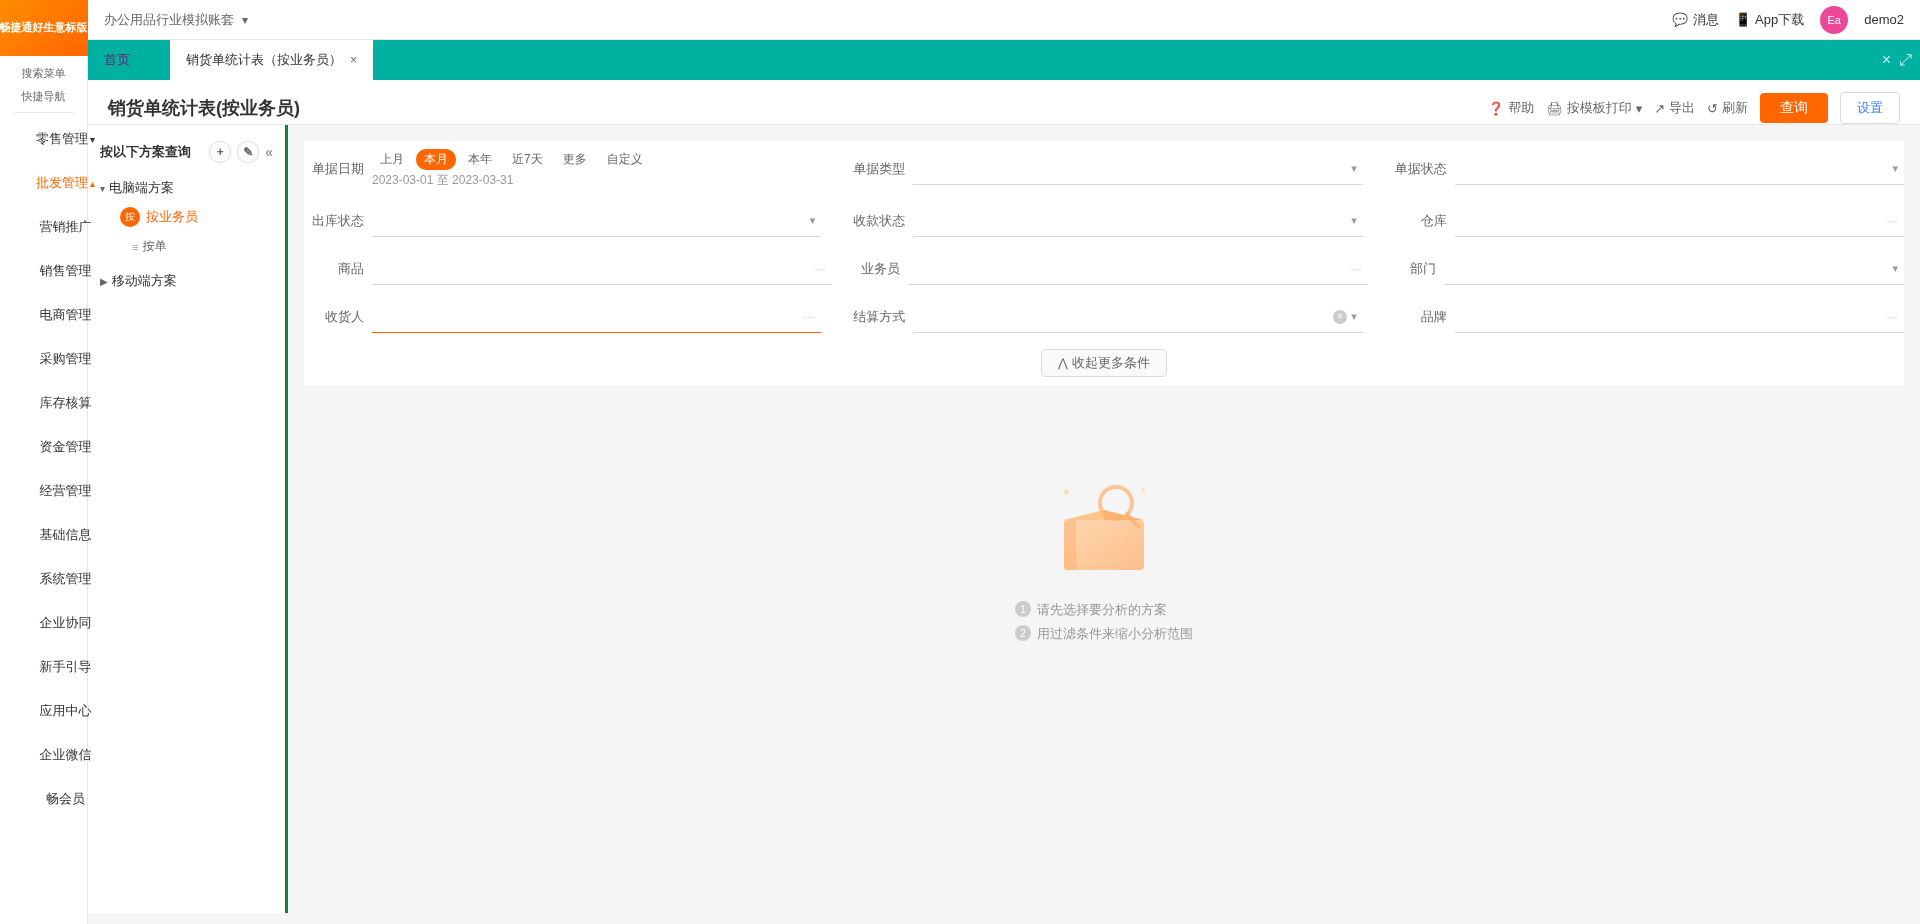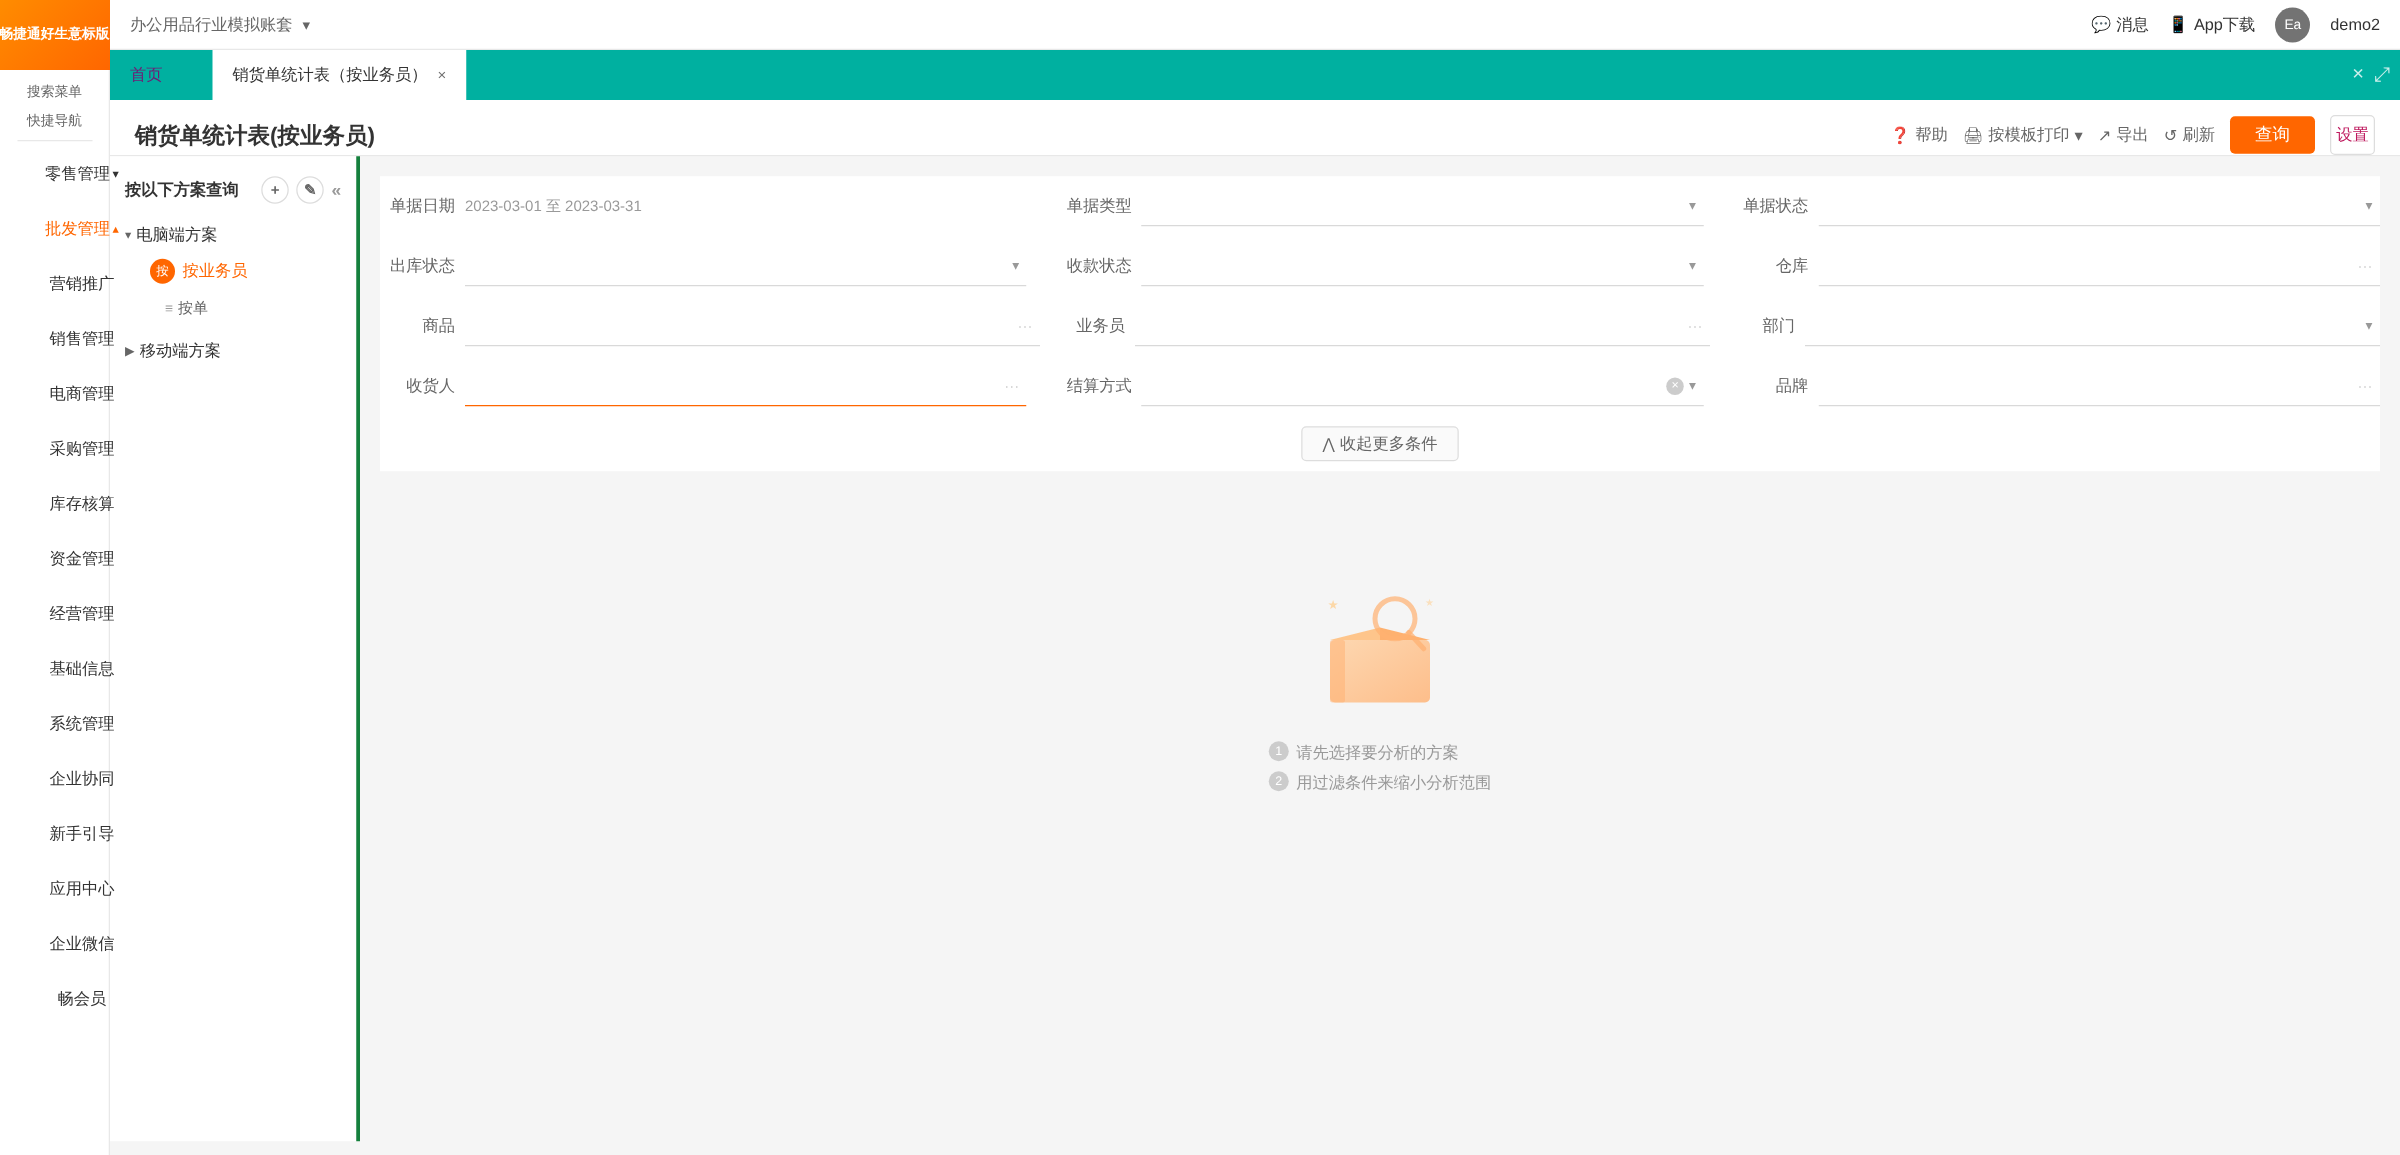--- a/index.html
+++ b/index.html
@@ -23,38 +23,38 @@
     .main-area { flex: 1; display: flex; flex-direction: column; }
 
     
     .top-bar { height: 40px; background: #fff; border-bottom: 1px solid #e8e8e8; display: flex; align-items: center; padding: 0 16px; justify-content: space-between; }
     .top-bar-left { display: flex; align-items: center; gap: 8px; font-size: 13px; color: #333; }
     .top-bar-left .breadcrumb-text { color: #666; }
     .top-bar-dropdown { cursor: pointer; color: #666; font-size: 12px; }
     .top-bar-right { display: flex; align-items: center; gap: 16px; font-size: 13px; color: #333; }
     .top-bar-msg { display: flex; align-items: center; gap: 4px; cursor: pointer; }
     .top-bar-app { display: flex; align-items: center; gap: 4px; cursor: pointer; }
-    .user-avatar { width: 28px; height: 28px; border-radius: 50%; background: #737373; display: flex; align-items: center; justify-content: center; color: #fff; font-size: 11px; }
+    .user-avatar { width: 28px; height: 28px; border-radius: 50%; background: #ec4899; display: flex; align-items: center; justify-content: center; color: #fff; font-size: 11px; }
 
     
     .tab-bar { height: 40px; background: #00b0a0; display: flex; align-items: center; padding: 0 0; }
     .tab-item { height: 40px; display: flex; align-items: center; padding: 0 16px; font-size: 13px; color: #fff; cursor: pointer; background: rgba(255,255,255,0.15); }
     .tab-item.active { background: #fff; color: #333; margin-left: 24px; }
     .tab-item .close-icon { margin-left: 8px; font-size: 12px; opacity: 0.7; }
     .tab-home { height: 40px; display: flex; align-items: center; padding: 0 16px; font-size: 13px; color: #701a75; cursor: pointer; }
     .tab-bar-actions { margin-left: auto; display: flex; align-items: center; padding-right: 8px; gap: 8px; }
     .tab-action-btn { color: #fff; cursor: pointer; font-size: 16px; opacity: 0.8; }
 
     
     .content-area { flex: 1; background: #f5f5f5; overflow: auto; padding: 0; }
     .page-title { font-size: 18px; font-weight: bold; color: #333; }
     .page-actions { display: flex; align-items: center; gap: 12px; font-size: 13px; color: #666; }
     .page-action-item { display: flex; align-items: center; gap: 4px; cursor: pointer; }
     .query-btn { background: #ff6600; color: #fff; border: none; border-radius: 4px; padding: 6px 20px; font-size: 14px; cursor: pointer; }
-    .settings-btn { background: #fff; color: #be185d; border: 1px solid #ddd; border-radius: 4px; padding: 6px 4px; font-size: 13px; cursor: pointer; }
+    .settings-btn { background: #fff; color: #3b82f6; border: 1px solid #ddd; border-radius: 4px; padding: 6px 16px; font-size: 13px; cursor: pointer; }
     .date-tab { padding: 2px 8px; font-size: 12px; color: #666; cursor: pointer; border-radius: 2px; }
     .date-tab.active { background: #ff6600; color: #fff; border-radius: 10px; }
 
     
     .left-panel { width: 200px; border-right: 3px solid #15803d; background: #fff; padding: 8px 0; flex-shrink: 0; }
     .left-panel-header { display: flex; align-items: center; justify-content: space-between; padding: 8px 12px; font-size: 13px; color: #333; font-weight: bold; }
     .left-panel-actions { display: flex; align-items: center; gap: 6px; }
     .scheme-action-btn { width: 22px; height: 22px; border-radius: 50%; border: 1px solid #ddd; display: flex; align-items: center; justify-content: center; cursor: pointer; font-size: 12px; color: #666; background: #fff; }
     .scheme-collapse { cursor: pointer; font-size: 14px; color: #999; }
     .scheme-group { padding: 4px 0; }
@@ -251,20 +251,28 @@
 
         <div class="right-content">
 
           <div style="background:#fff;">
 
             <div style="display:grid; grid-template-columns: 1fr 1fr 1fr; gap:0 24px; padding: 8px 0; align-items:center;">
 
               <div class="filter-field">
                 <span class="filter-field-label">单据日期</span>
                 <div style="flex:1; display:flex; flex-direction:column; gap:2px;">
+                  <div style="display:flex; align-items:center; gap:4px; flex-wrap:wrap;">
+                    <span class="date-tab">上月</span>
+                    <span class="date-tab active">本月</span>
+                    <span class="date-tab">本年</span>
+                    <span class="date-tab">近7天</span>
+                    <span class="date-tab">更多</span>
+                    <span class="date-tab">自定义</span>
+                  </div>
                   <div style="font-size:12px; color:#999;">2023-03-01 至 2023-03-31</div>
                 </div>
               </div>
 
               <div class="filter-field">
                 <span class="filter-field-label">单据类型</span>
                 <div class="filter-field-control" style="cursor:pointer;">
                   <span style="flex:1; font-size:13px; color:#ccc;"></span>
                   <span class="control-arrow">▾</span>
                 </div>

